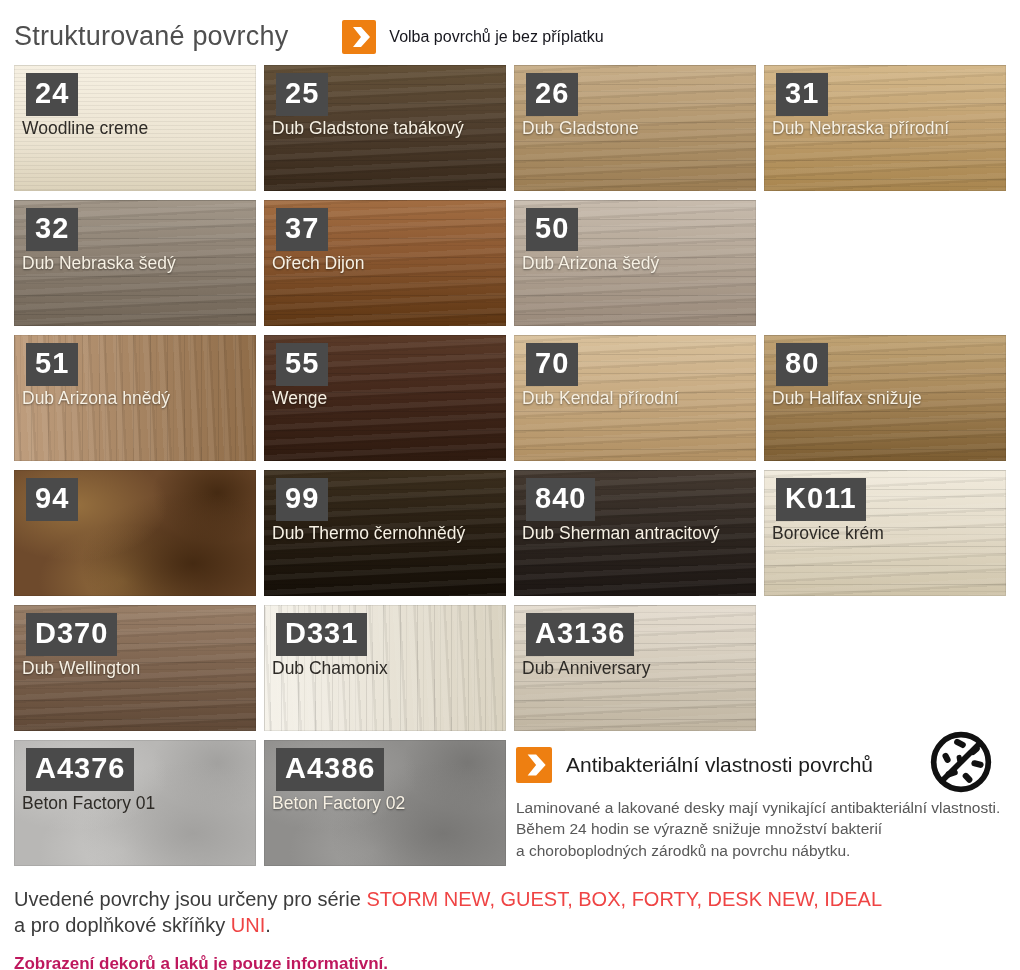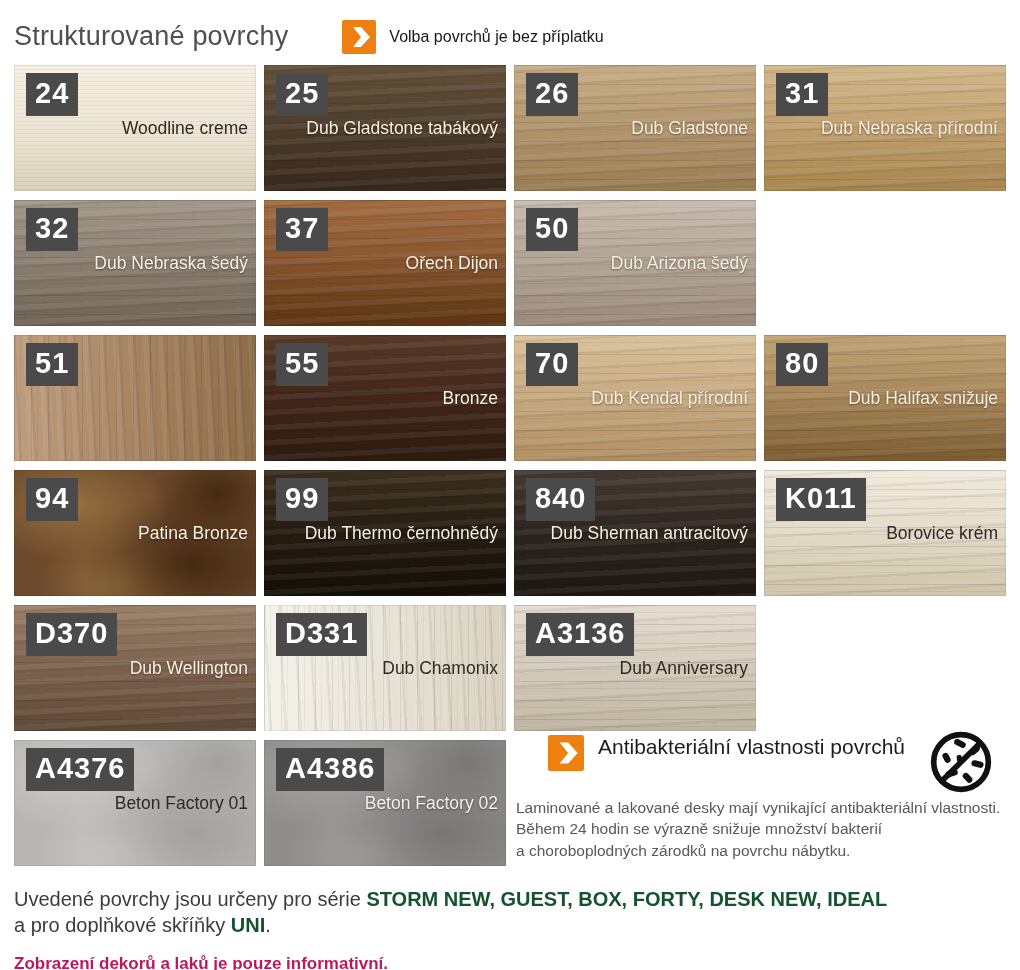--- a/index.html
+++ b/index.html
@@ -60,44 +60,44 @@
   }
   .code {
     position:absolute; top:8px; left:12px;
     background: var(--badge, #4a4a4a);
     color:#fff; font-size:29px; font-weight:700; line-height:1;
     padding:6px 9px 8px 9px; letter-spacing:1px;
   }
   .name {
     position:absolute; top:50%; left:8px; right:8px;
     transform:translateY(-50%);
-    text-align:right; font-size:17.5px; font-weight:400;
+    text-align:left; font-size:17.5px; font-weight:400;
   }
   .t-light .name { color:#f7f1e4; text-shadow:0 1px 2px rgba(0,0,0,.45); }
   .t-dark  .name { color:#2e2b27; }
   
   .anti {
     position:absolute; left:516px; top:735px; width:494px;
   }
-  .anti-head { display:flex; align-items:flex-start; gap:14px;margin-left:32px; }
+  .anti-head { display:flex; align-items:center; gap:14px; }
   .anti-head .arrow-sq { width:36px; height:36px; }
   .anti-title { font-size:21px; color:#1d1d1d; }
   .no-bact { width:66px; height:66px; margin-left:auto; margin-right:16px; margin-top:-6px; flex:0 0 auto; }
   .anti-body {
     margin-top:2px;
     font-size:15.5px; color:#585858; line-height:1.38;
     white-space:pre-line;
   }
   
   .footer { padding:11px 14px 0 14px; }
   .series-note {
     font-size:20px; color:#3c3c3c; line-height:1.3;
     white-space:pre-line;
   }
-  .series-note .b { font-weight:700; color:#14532d; }
+  .series-note .b { font-weight:400; color:#ef4444; }
   .disclaimer {
     margin-top:16px;
     font-size:17px; font-weight:700; color:#be185d;
   }
 </style>
 </head>
 <body>
 
 <div class="page">
 
@@ -141,38 +141,38 @@
           <span class="name">Ořech Dijon</span>
         </div>
         <div class="tile tex-grain-h t-light" style="--base: #b3a595; --dark: #99897a; --light: #c8bcae;">
           <span class="code">50</span>
           <span class="name">Dub Arizona šedý</span>
         </div>
       </div>
       <div class="swatch-row">
         <div class="tile tex-grain-v t-light" style="--base: #a98765; --dark: #8f6c48; --light: #bf9e7e;">
           <span class="code">51</span>
+          <span class="name">Dub Arizona hnědý</span>
         </div>
         <div class="tile tex-grain-h t-light" style="--base: #44281b; --dark: #2e1a0f; --light: #5a3a28;">
           <span class="code">55</span>
-          <span class="name">Bronze</span>
+          <span class="name">Wenge</span>
         </div>
         <div class="tile tex-grain-h t-light" style="--base: #c8ab82; --dark: #b08f62; --light: #d9c19c;">
           <span class="code">70</span>
           <span class="name">Dub Kendal přírodní</span>
         </div>
         <div class="tile tex-grain-h t-light" style="--base: #a9895b; --dark: #7b5c31; --light: #c0a374;">
           <span class="code">80</span>
           <span class="name">Dub Halifax snižuje</span>
         </div>
       </div>
       <div class="swatch-row">
         <div class="tile tex-mottle t-light" style="--base: #6e4a2c; --dark: #452a12; --light: #96703f;">
           <span class="code">94</span>
-          <span class="name">Patina Bronze</span>
         </div>
         <div class="tile tex-grain-h t-light" style="--base: #281e12; --dark: #140e07; --light: #3c2f1e;">
           <span class="code">99</span>
           <span class="name">Dub Thermo černohnědý</span>
         </div>
         <div class="tile tex-grain-h t-light" style="--base: #2f2721; --dark: #1c1613; --light: #453a31;">
           <span class="code">840</span>
           <span class="name">Dub Sherman antracitový</span>
         </div>
         <div class="tile tex-grain-h t-dark" style="--base: #e4dcca; --dark: #cec3a9; --light: #f1ebdd;">

